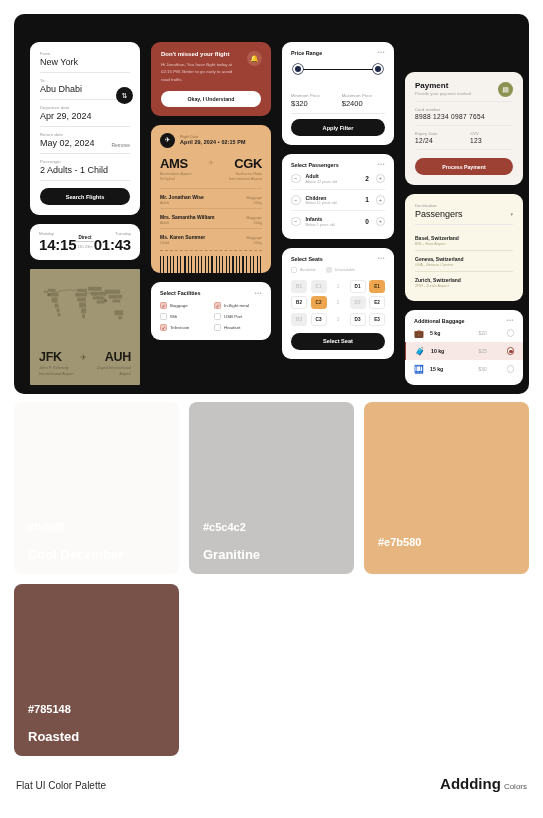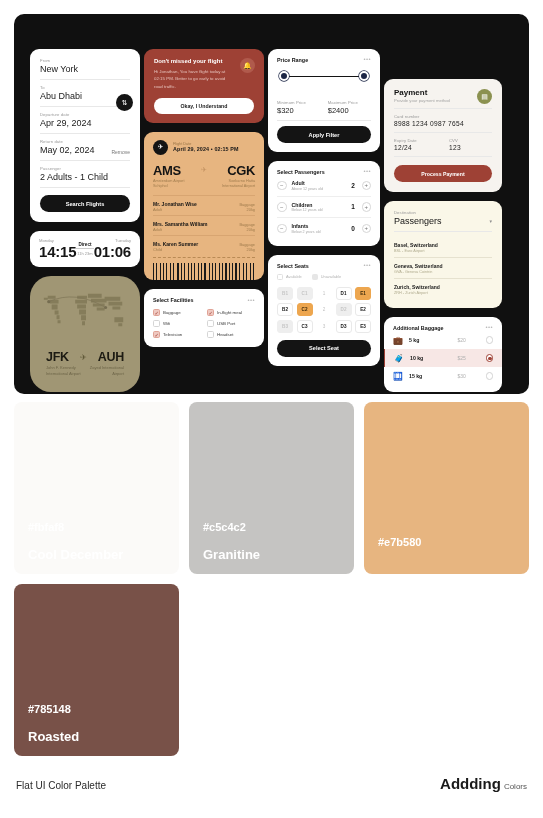--- a/index.html
+++ b/index.html
@@ -8,25 +8,25 @@
     background: #ffffff;
     font-family: "Liberation Sans", sans-serif;
     overflow: hidden;
   }
   .mock-stage {
     position: absolute; left: 14px; top: 14px;
     width: 515px; height: 380px;
     background: #101010; border-radius: 10px;
   }
   .grid {
-    position: absolute; left: 16px; top: 35px;
+    position: absolute; left: 16px; top: 28px;
     width: 484px; height: 348px;
     display: grid;
     grid-template-columns: 110px 120px 112px 118px;
-    gap: 4px;
+    gap: 11px;
     align-content: start;
   }
   .col { display: flex; flex-direction: column; gap: 9px; }
   .card { background: #fff; border-radius: 9px; padding: 8px 9px; }
 
   .lbl { font-size: 4.2px; color: #9a9a9a; letter-spacing: .1px; margin-bottom: 1px; }
   .val { font-size: 9px; color: #1a1a1a; }
   .hr { height: 1px; background: #e8e8e8; margin: 5px 0 5px; }
   .row-between { display: flex; justify-content: space-between; align-items: flex-end; }
   .link { font-size: 5px; color: #777; }
@@ -47,22 +47,22 @@
 
   .time-card { background: #fff; border-radius: 9px; padding: 7px 9px; }
   .time-row { display: flex; justify-content: space-between; align-items: center; }
   .t-day { font-size: 4.2px; color: #9a9a9a; }
   .t-val { font-size: 15px; color: #161616; font-weight: bold; letter-spacing: -.2px; }
   .t-mid { text-align: center; flex: 1; }
   .t-direct { font-size: 4.6px; color: #161616; font-weight: bold; border-bottom: 1px solid #ccc; padding-bottom: 1.5px; }
   .t-dur { font-size: 4px; color: #9a9a9a; margin-top: 2px; }
 
   .map-card {
-    background: #a09674; border-radius: 21px; flex: 1;
-    position: relative; overflow: hidden; padding: 16px;
+    background: #a09674; border-radius: 1px; flex: 1;
+    position: relative; overflow: hidden; padding: 9px;
     display: flex; flex-direction: column; justify-content: flex-end;
   }
   .map-svg { position: absolute; left: 6px; top: 8px; width: 98px; opacity: .42; }
   .ap-row { display: flex; justify-content: space-between; align-items: center; }
   .ap-code { font-size: 12.5px; font-weight: bold; color: #1d1b13; letter-spacing: -.3px; }
   .ap-sub { font-size: 4px; color: #6d6548; line-height: 1.35; width: 44px; }
   .ap-sub.right { text-align: right; }
   .plane-mid { font-size: 8px; color: #5f5838; }
 
   .alert-card { background: #9e4135; border-radius: 9px; padding: 9px 10px; position: relative; }
@@ -254,21 +254,21 @@
           <div>
             <div class="t-day">Monday</div>
             <div class="t-val">14:15</div>
           </div>
           <div class="t-mid">
             <div class="t-direct">Direct</div>
             <div class="t-dur">11h 23m</div>
           </div>
           <div style="text-align:right">
             <div class="t-day">Tuesday</div>
-            <div class="t-val">01:06</div>
+            <div class="t-val">01:43</div>
           </div>
         </div>
       </div>
 
       <div class="map-card">
         <svg class="map-svg" viewBox="0 0 100 52">
           <g fill="#5f5838">
             <path d="M8 14h4v2H8zM12 12h8v3h-8zM14 16h9v4h-9zM16 21h6v5h-6zM19 27h4v4h-4zM21 32h3v4h-3zM22 37h3v3h-3z"></path>
             <path d="M42 12h10v3H42zM40 16h12v4H40zM42 21h9v4h-9zM44 26h7v5h-7zM46 32h5v5h-5zM47 38h3v4h-3z"></path>
             <path d="M53 10h14v4H53zM56 15h16v4H56zM58 20h12v3H58zM62 24h8v3h-8z"></path>

